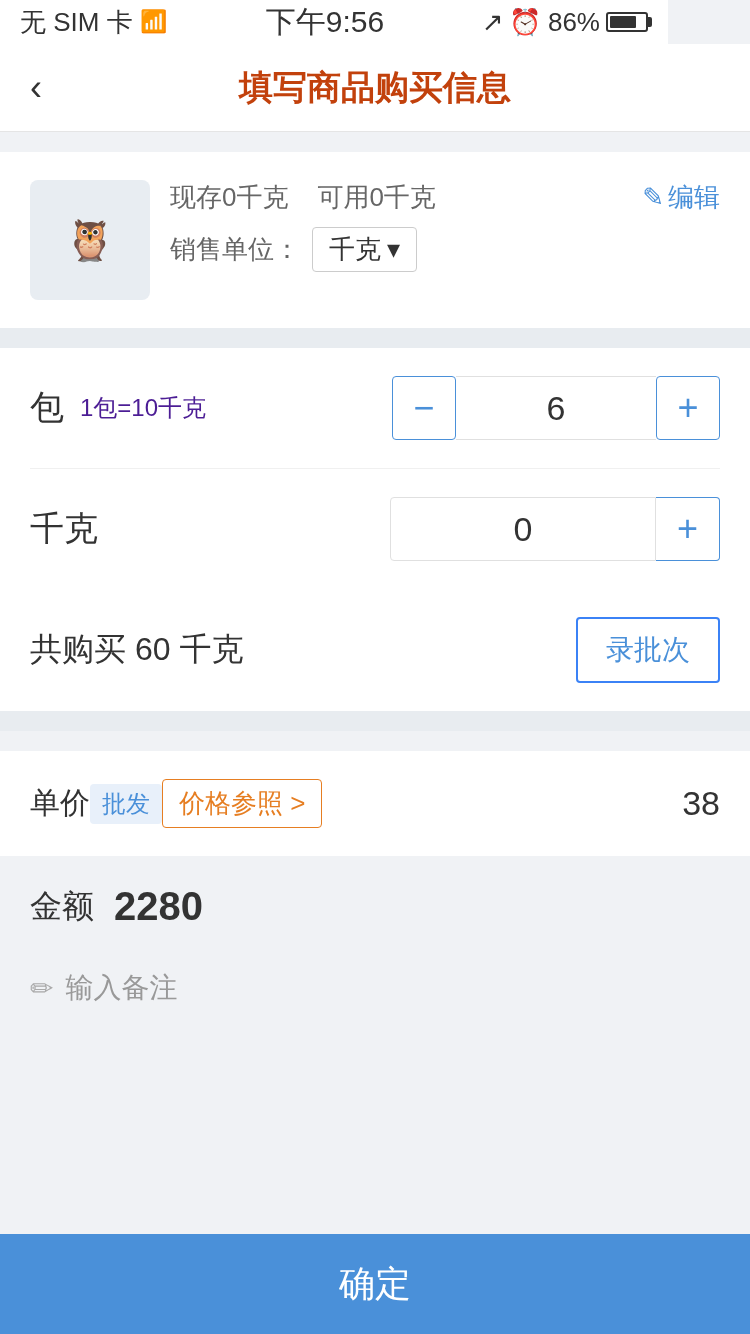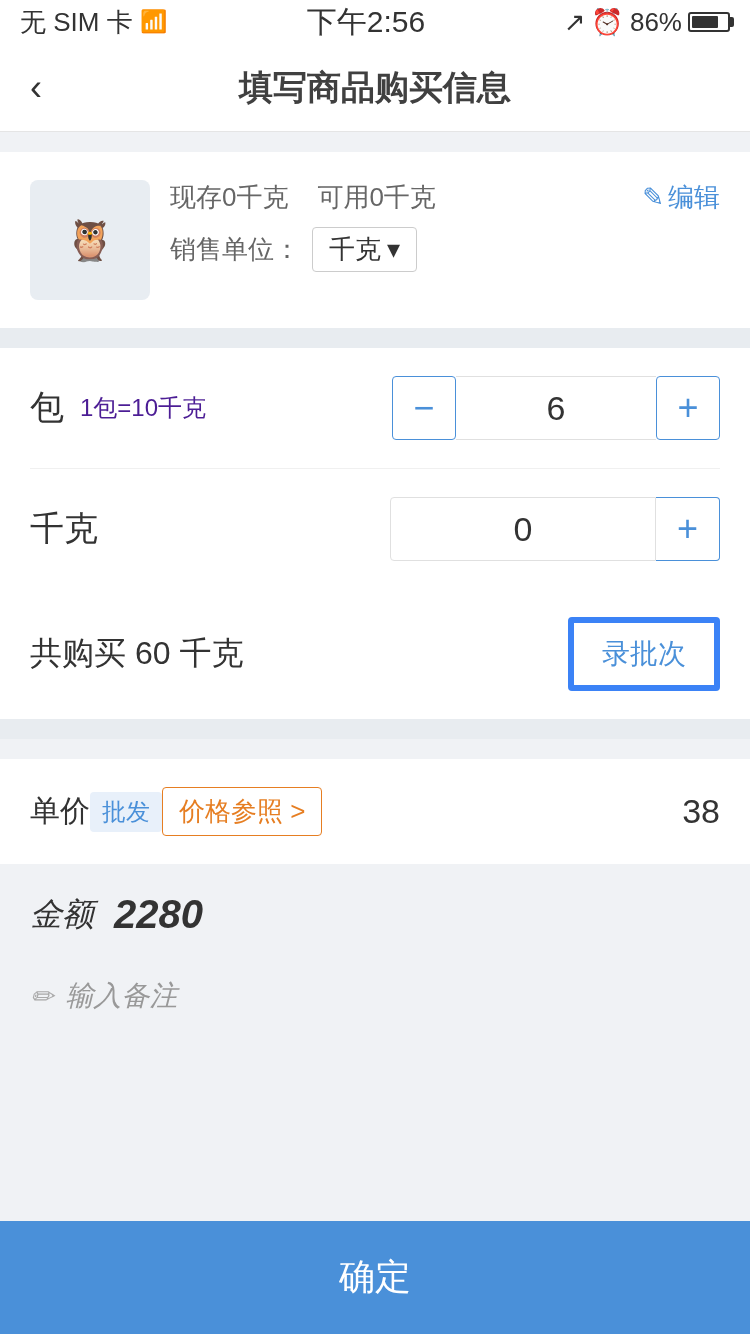--- a/index.html
+++ b/index.html
@@ -8,21 +8,21 @@
       width: 750px;
       min-height: 1334px;
       font-family: -apple-system, 'PingFang SC', 'Helvetica Neue', Arial, sans-serif;
       background: #f0f2f5;
       font-size: 32px;
       color: #333;
     }
 
     
     .status-bar {
-      width: 750px;
+      width: 668px;
       height: 44px;
       background: #fff;
       display: flex;
       align-items: center;
       justify-content: space-between;
       padding: 0 20px;
       font-size: 26px;
       color: #333;
     }
     .status-left { display: flex; align-items: center; gap: 8px; }
@@ -70,21 +70,21 @@
     .nav-back {
       position: absolute;
       left: 30px;
       font-size: 36px;
       color: #333;
       cursor: pointer;
     }
     .nav-title {
       font-size: 34px;
       font-weight: 600;
-      color: #404040;
+      color: #c2410c;
     }
 
     
     .product-card {
       background: #fff;
       margin-top: 20px;
       padding: 28px 30px;
       display: flex;
       align-items: flex-start;
       gap: 20px;
@@ -219,21 +219,21 @@
       padding: 28px 30px;
       display: flex;
       align-items: center;
       justify-content: space-between;
     }
     .total-label {
       font-size: 32px;
       color: #333;
     }
     .batch-btn {
-      border: 6px solid #3b82f6;
+      border: 2px solid #3b82f6;
       color: #4a90d9;
       font-size: 28px;
       padding: 12px 28px;
       border-radius: 4px;
       background: #fff;
       cursor: pointer;
     }
 
     
     .price-section {
@@ -272,21 +272,20 @@
       margin-left: auto;
       font-size: 34px;
       color: #333;
       font-weight: 500;
     }
 
     
     .amount-section {
       background: #f0f2f5;
       padding: 28px 44px 0 30px;
-      font-style: italic;
     }
     .amount-row {
       display: flex;
       align-items: center;
       gap: 20px;
       margin-bottom: 20px;
     }
     .amount-label {
       font-size: 32px;
       color: #333;
@@ -311,42 +310,42 @@
       background: #f0f2f5;
       height: 400px;
     }
 
     
     .confirm-btn-wrap {
       position: fixed;
       bottom: 0;
       left: 0;
       width: 750px;
-      height: 113px;
+      height: 100px;
       background: #4a90d9;
       display: flex;
       align-items: center;
       justify-content: center;
       cursor: pointer;
     }
     .confirm-btn-text {
       font-size: 36px;
       color: #fff;
       font-weight: 500;
     }
   </style>
 </head>
 <body>
 
 <div class="status-bar">
   <div class="status-left">
     <span>无 SIM 卡</span>
     <span class="wifi-icon">📶</span>
   </div>
-  <div class="status-center">下午2:56</div>
+  <div class="status-center">下午9:56</div>
   <div class="status-right">
     <span>↗</span>
     <span>⏰</span>
     <span>86%</span>
     <div class="battery-bar">
       <div class="battery-fill"></div>
     </div>
   </div>
 </div>
 

